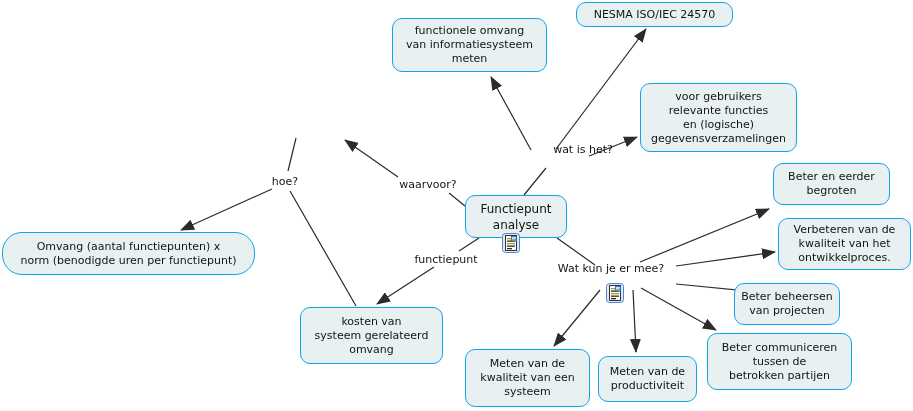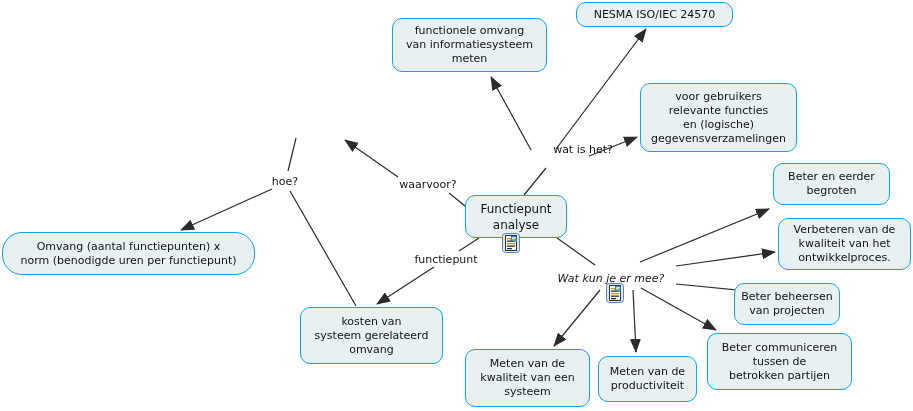--- a/index.html
+++ b/index.html
@@ -112,21 +112,21 @@
   <div class="node" style="left: 465px; top: 349px; width: 125px; height: 58px;">
     <span class="node-text">Meten van de
 kwaliteit van een
 systeem</span>
   </div>
 
   <div class="link-label" style="left: 285px; top: 181px;">hoe?</div>
   <div class="link-label" style="left: 416px; top: 184px; margin-left: 12px;">waarvoor?</div>
   <div class="link-label" style="left: 545px; top: 149px; margin-left: 38px;">wat is het?</div>
   <div class="link-label" style="left: 446px; top: 259px;">functiepunt</div>
-  <div class="link-label" style="left: 611px; top: 278px; font-style: italic;">Wat kun je er mee?</div>
+  <div class="link-label" style="left: 611px; top: 268px;">Wat kun je er mee?</div>
 
   <div class="res-icon" style="left: 502px; top: 233px; width: 18px; height: 20px;">
     <svg width="18" height="20" viewBox="0 0 18 20" xmlns="http://www.w3.org/2000/svg">
       <rect x="0.5" y="0.5" width="17" height="19" rx="3" fill="#dbe9fb" stroke="#4d86d1"></rect>
       <rect x="3.5" y="2.5" width="11" height="15" fill="#fffdf2" stroke="#333" stroke-width="1"></rect>
       <rect x="5" y="5" width="8" height="1.3" fill="#b49b2e"></rect>
       <rect x="5" y="7.5" width="8" height="1.3" fill="#2f2f2f"></rect>
       <rect x="5" y="10" width="8" height="1.3" fill="#b49b2e"></rect>
       <rect x="5" y="12.5" width="8" height="1.3" fill="#2f2f2f"></rect>
       <rect x="5" y="15" width="5" height="1.3" fill="#2f2f2f"></rect>

